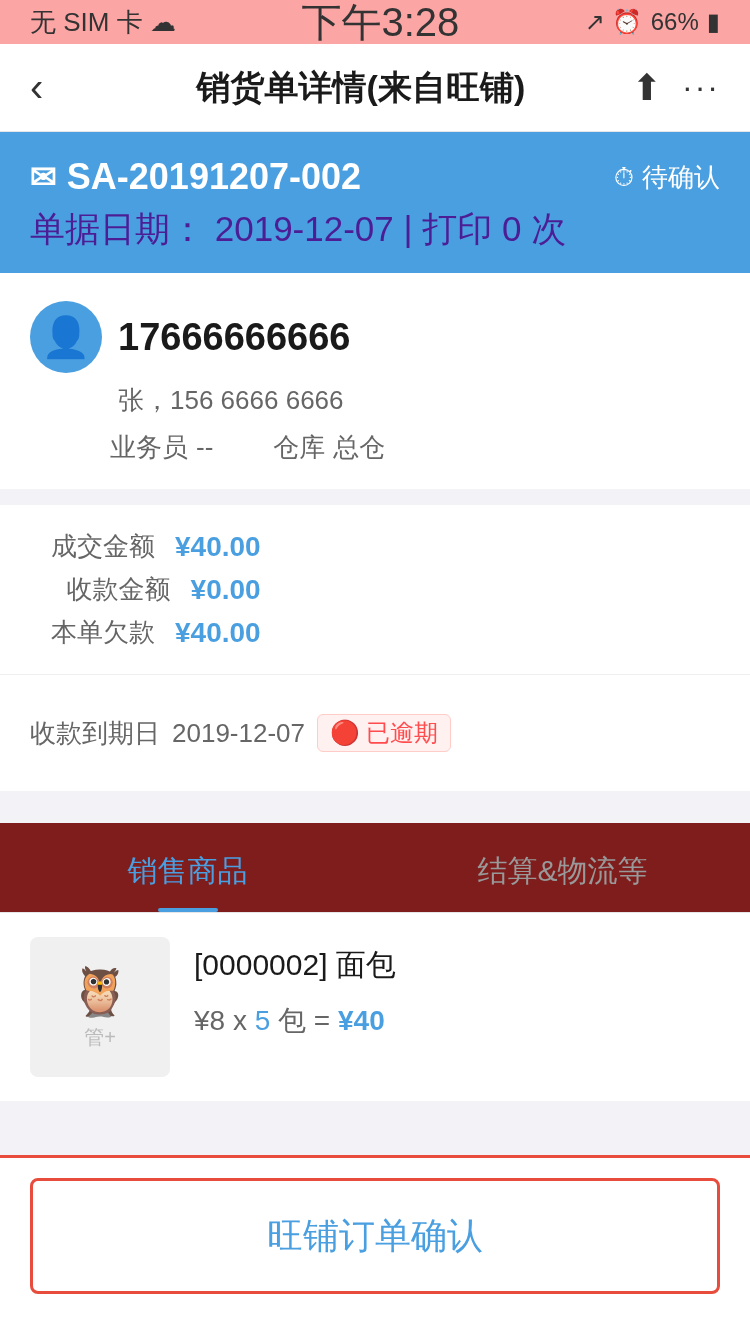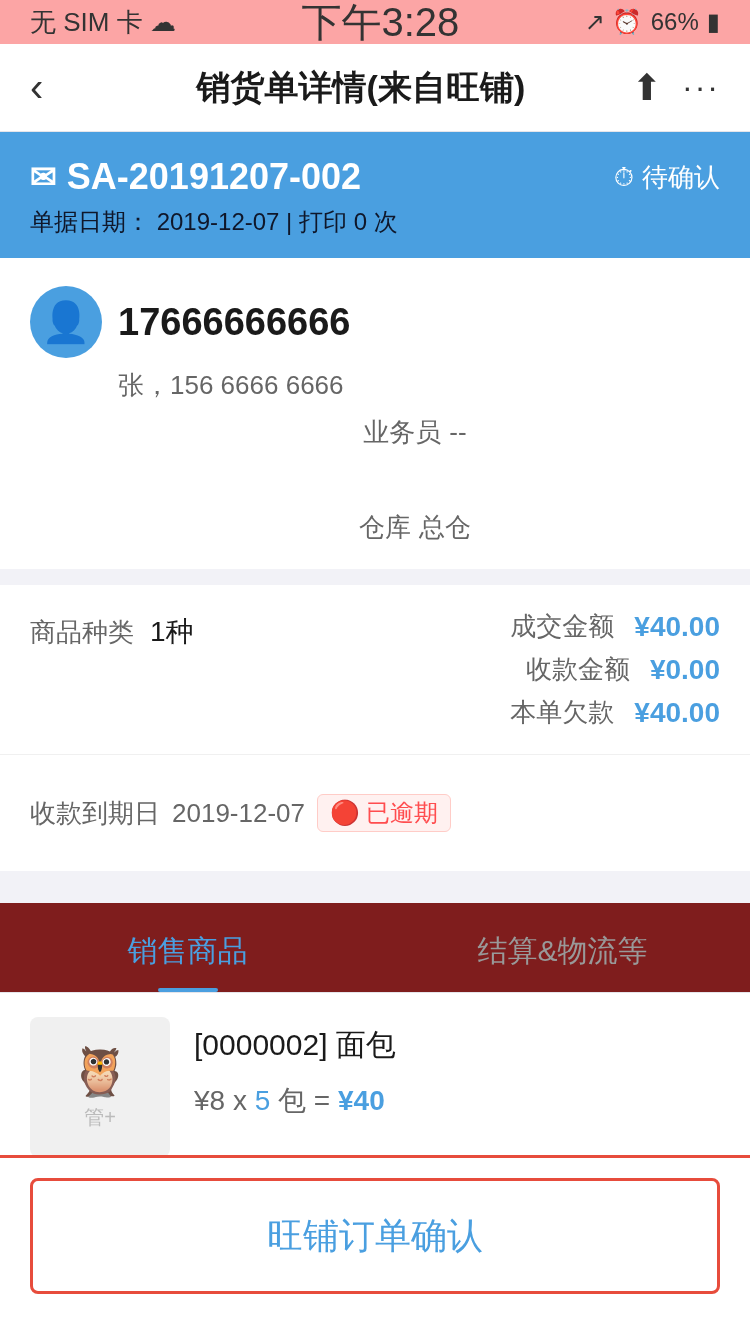--- a/index.html
+++ b/index.html
@@ -83,22 +83,22 @@
       font-size: 32px;
     }
     .order-status {
       display: flex;
       align-items: center;
       gap: 8px;
       color: #fff;
       font-size: 26px;
     }
     .header-sub {
-      font-size: 24px;
-      color: #0f172a;
+      font-size: 35px;
+      color: #4c1d95;
     }
 
     
     .customer-section {
       background: #fff;
       padding: 28px 30px 24px;
       margin-top: 0;
     }
     .customer-row {
       display: flex;
@@ -129,21 +129,20 @@
       margin-left: 88px;
       margin-bottom: 12px;
     }
     .customer-meta {
       display: flex;
       align-items: center;
       font-size: 26px;
       color: #666;
       margin-left: 80px;
       gap: 60px;
-      flex-direction: column;
     }
     .meta-item {
       display: flex;
       align-items: center;
       gap: 8px;
     }
 
     .divider {
       height: 16px;
       background: #f2f2f7;
@@ -368,24 +367,20 @@
     <div class="meta-item">
       <span>仓库</span>
       <span>总仓</span>
     </div>
   </div>
 </div>
 
 <div class="divider"></div>
 
 <div class="summary-section">
-  <div class="summary-left">
-    <span class="summary-label">商品种类</span>
-    <span class="summary-value">1种</span>
-  </div>
   <div class="summary-right">
     <div class="amount-row">
       <span class="amount-label">成交金额</span>
       <span class="amount-value">¥40.00</span>
     </div>
     <div class="amount-row">
       <span class="amount-label">收款金额</span>
       <span class="amount-value">¥0.00</span>
     </div>
     <div class="amount-row">

